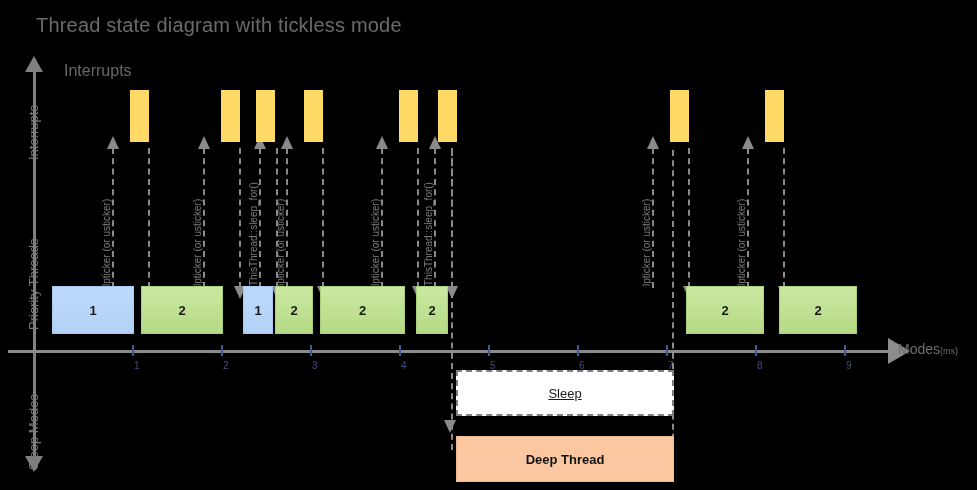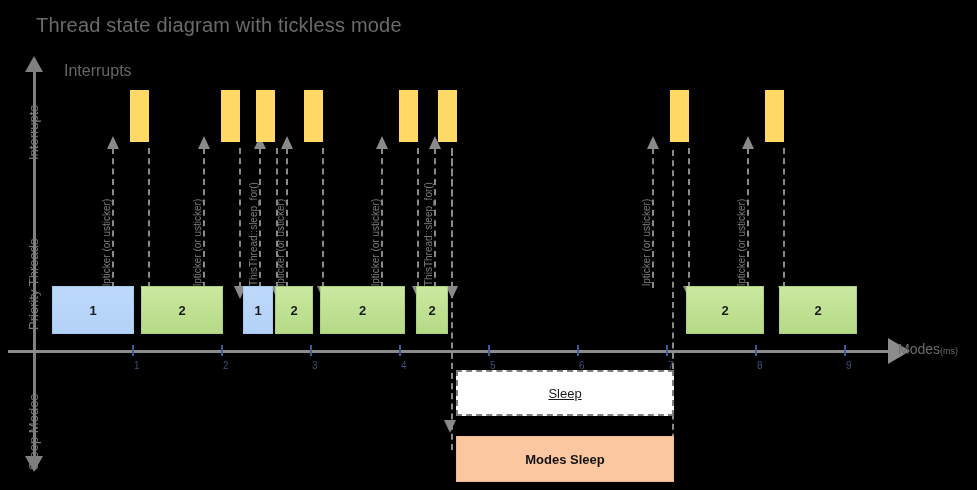--- a/index.html
+++ b/index.html
@@ -163,13 +163,13 @@
     <div class="abs ticklbl" style="left: 757px;">8</div>
     <div class="abs tick" style="left: 844px;"></div>
     <div class="abs ticklbl" style="left: 846px;">9</div>
   </div>
 
 <div class="abs sleepbound" style="left:451px;top:150px;height:300px;"></div>
 <div class="abs sleepbound" style="left:672px;top:150px;height:300px;"></div>
 <div class="abs arrow-dn" style="left:444px;top:420px;"></div>
 
 <div class="abs" id="sleep-box">Sleep</div>
-<div class="abs" id="deep-box">Modes Sleep</div>
+<div class="abs" id="deep-box">Deep Thread</div>
 
 </body></html>

